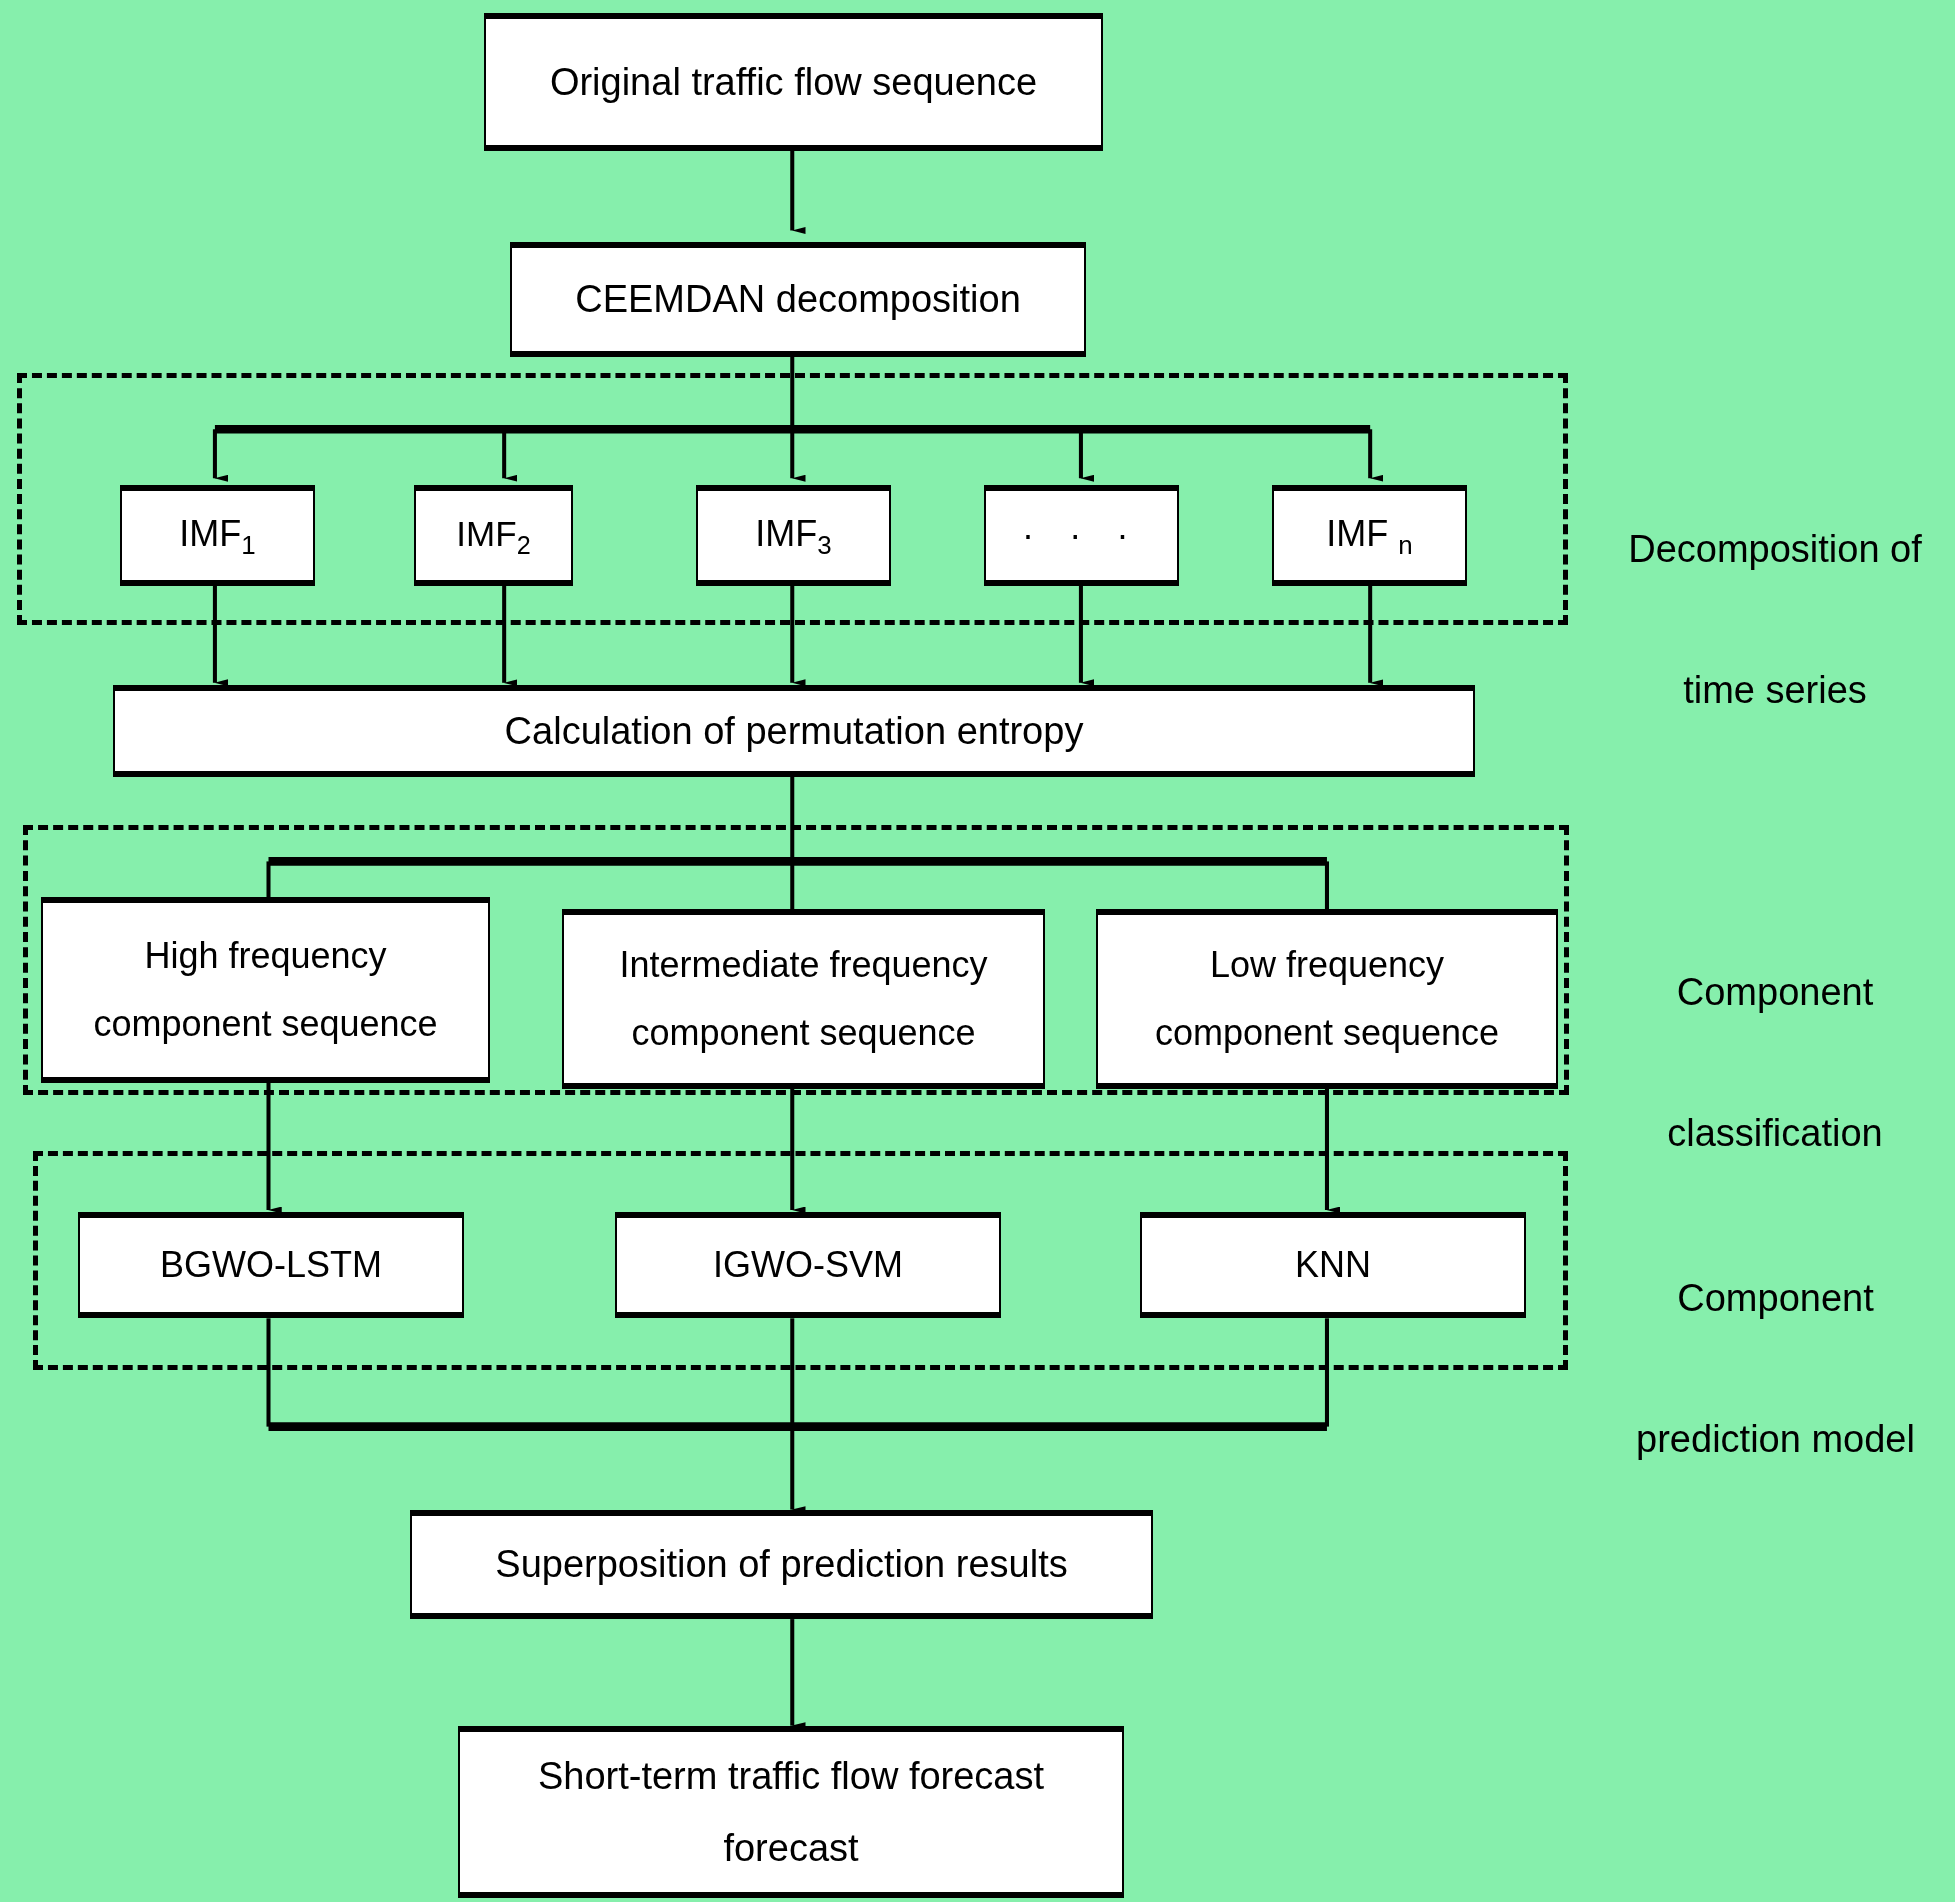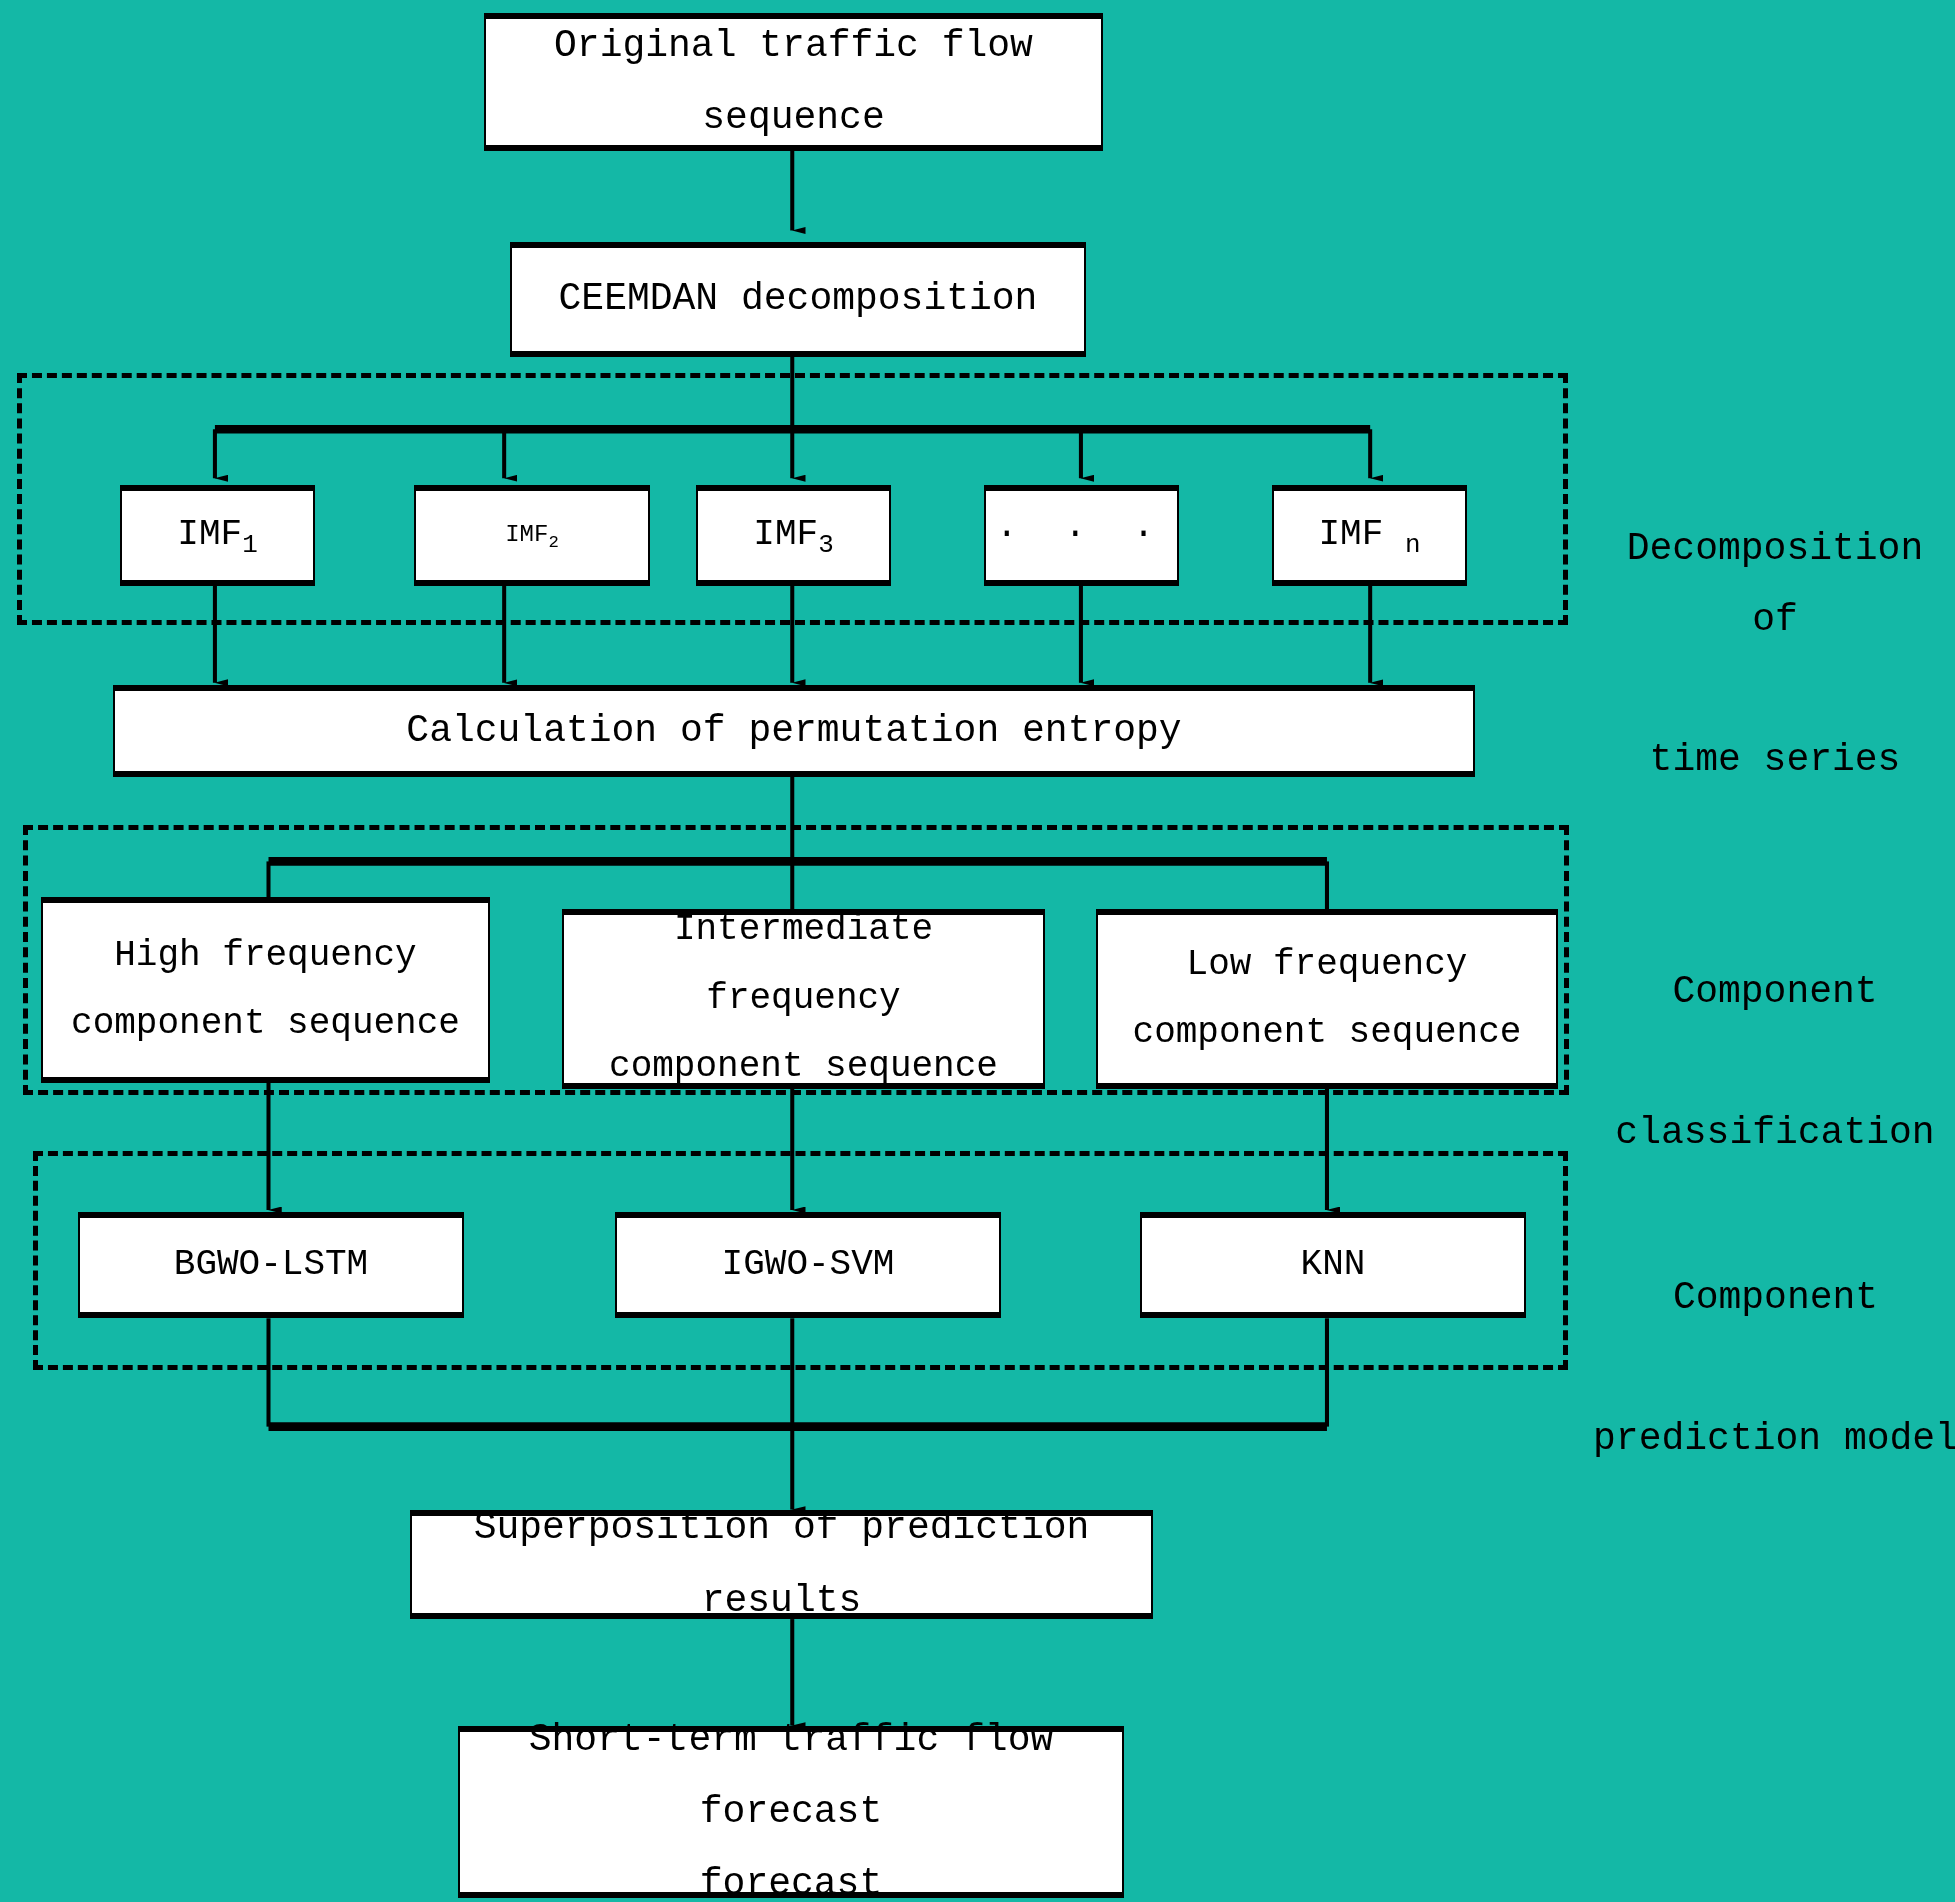--- a/index.html
+++ b/index.html
@@ -4,22 +4,22 @@
 <style>
   html, body {
     margin: 0;
     padding: 0;
     background: #ffffff;
   }
   #page {
     position: relative;
     width: 1955px;
     height: 1902px;
-    background: #14b8a6;
-    font-family: Liberation Mono, monospace;
+    background: #86efac;
+    font-family: Liberation Sans, sans-serif;
     overflow: hidden;
   }
   .node {
     position: absolute;
     box-sizing: border-box;
     background: #ffffff;
     border: 2.3px solid #000000;
     border-top-width: 6.3px;
     border-bottom-width: 6.3px;
     display: flex;
@@ -175,21 +175,21 @@
   </div>
 
   <div class="node" style="left:510px; top:242px; width:576px; height:115px; font-size:38px;">
     <span class="label">CEEMDAN decomposition</span>
   </div>
 
   <div class="node thinbox" style="left:120px; top:477px; width:195px; height:101px; font-size:36px;">
     <span class="label"><span>IMF</span><span class="sub">1</span></span>
   </div>
 
-  <div class="node thinbox" style="left:414px; top:477px; width:236px; height:101px; font-size:24px;">
+  <div class="node thinbox" style="left:414px; top:477px; width:159px; height:101px; font-size:35px;">
     <span class="label"><span>IMF</span><span class="sub">2</span></span>
   </div>
 
   <div class="node thinbox" style="left:696px; top:477px; width:195px; height:101px; font-size:36px;">
     <span class="label"><span>IMF</span><span class="sub">3</span></span>
   </div>
 
   <div class="node thinbox" style="left:984px; top:477px; width:195px; height:101px; font-size:36px;">
     <span class="label dots">· · ·</span>
   </div>

